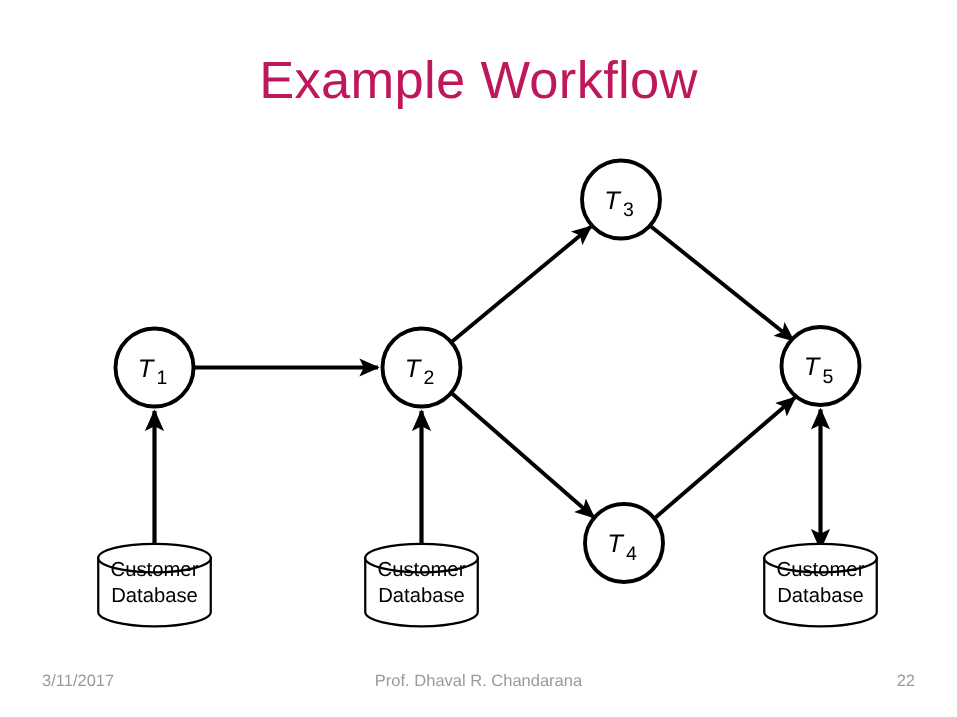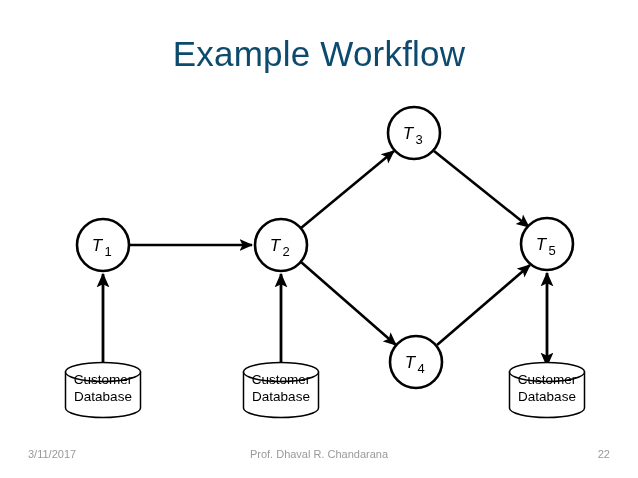--- a/index.html
+++ b/index.html
@@ -19,21 +19,21 @@
   }
   #slide-title {
     position: absolute;
     left: 0;
     top: 34px;
     width: 638px;
     text-align: center;
     font-family: "Liberation Sans", sans-serif;
     font-size: 35px;
     font-weight: 400;
-    color: #0c4a6e;
+    color: #be185d;
     letter-spacing: 0.2px;
     line-height: 40px;
   }
   #diagram {
     position: absolute;
     left: 0;
     top: 0;
     width: 638px;
     height: 478px;
   }

